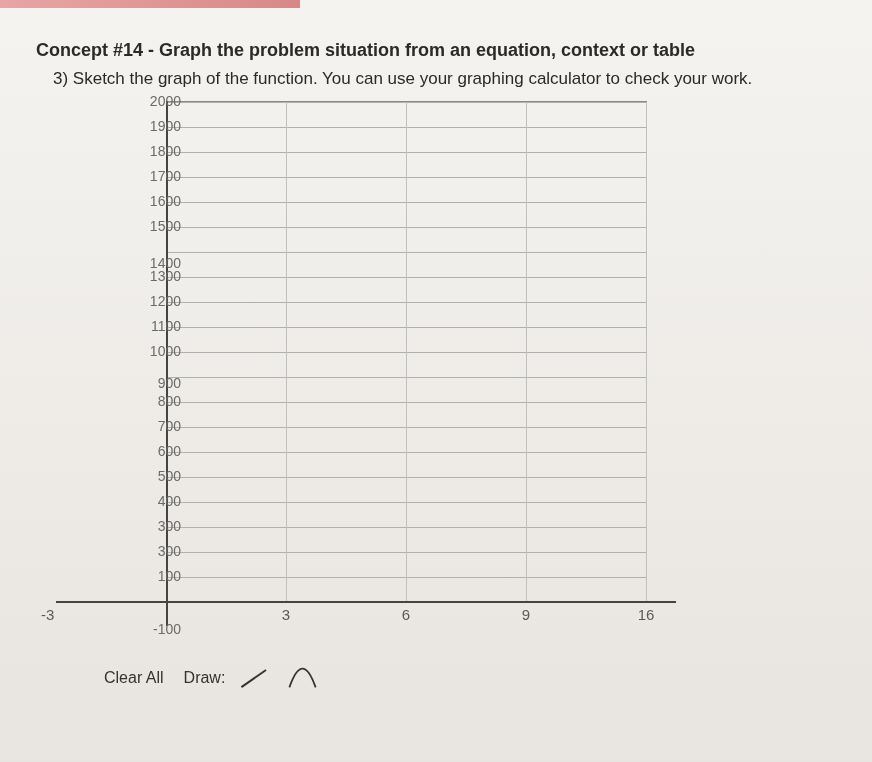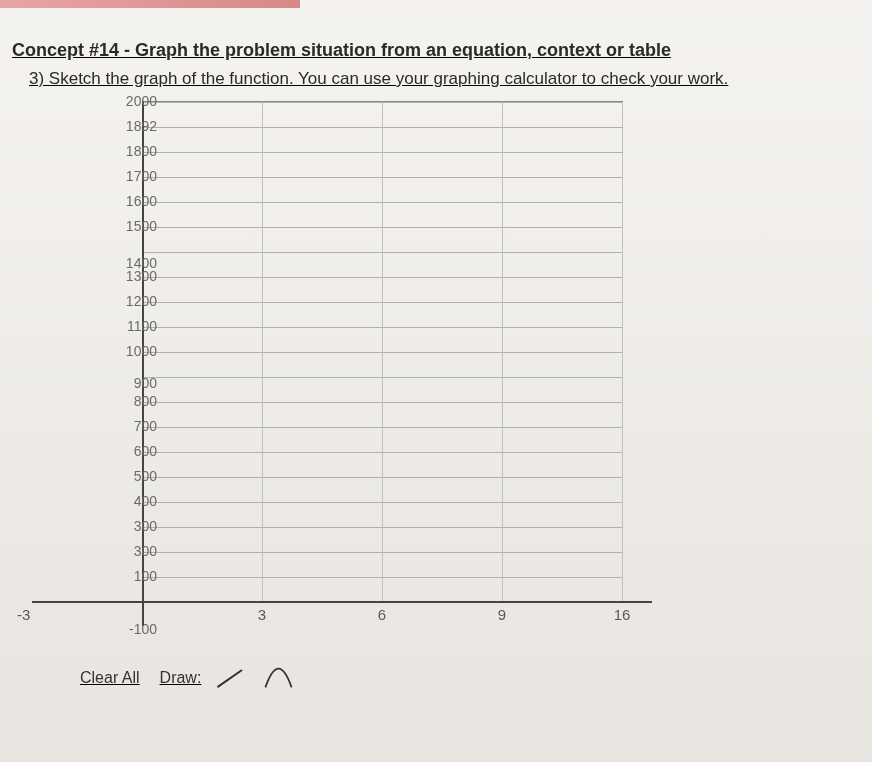--- a/index.html
+++ b/index.html
@@ -7,25 +7,24 @@
       padding: 0;
       font-family: Arial, sans-serif;
       background: #e8e6e4;
       width: 872px;
       height: 762px;
       overflow: hidden;
       position: relative;
     }
     .page {
       background: linear-gradient(to bottom, #f5f3f0 0%, #e8e5e0 100%);
-      padding: 20px 12px;
+      padding: 20px 36px;
       height: 100%;
       box-sizing: border-box;
       position: relative;
-      text-decoration: underline;
     }
     .top-edge {
       position: absolute;
       top: 0;
       left: 0;
       width: 300px;
       height: 8px;
       background: linear-gradient(to right, #e8a5a5, #d88888);
     }
     .heading1 {
@@ -194,21 +193,21 @@
       <div class="vline" style="left:120px"></div>
       <div class="vline" style="left:240px"></div>
       <div class="vline" style="left:360px"></div>
       <div class="vline" style="left:480px"></div>
     </div>
 
     <div class="y-axis"></div>
     <div class="x-axis"></div>
 
     <div class="y-label" style="top:0px">2000</div>
-    <div class="y-label" style="top:25px">1892</div>
+    <div class="y-label" style="top:25px">1900</div>
     <div class="y-label" style="top:50px">1800</div>
     <div class="y-label" style="top:75px">1700</div>
     <div class="y-label" style="top:100px">1600</div>
     <div class="y-label" style="top:125px">1500</div>
     <div class="y-label" style="top:162px">1400</div>
     <div class="y-label" style="top:175px">1300</div>
     <div class="y-label" style="top:200px">1200</div>
     <div class="y-label" style="top:225px">1100</div>
     <div class="y-label" style="top:250px">1000</div>
     <div class="y-label" style="top:282px">900</div>

